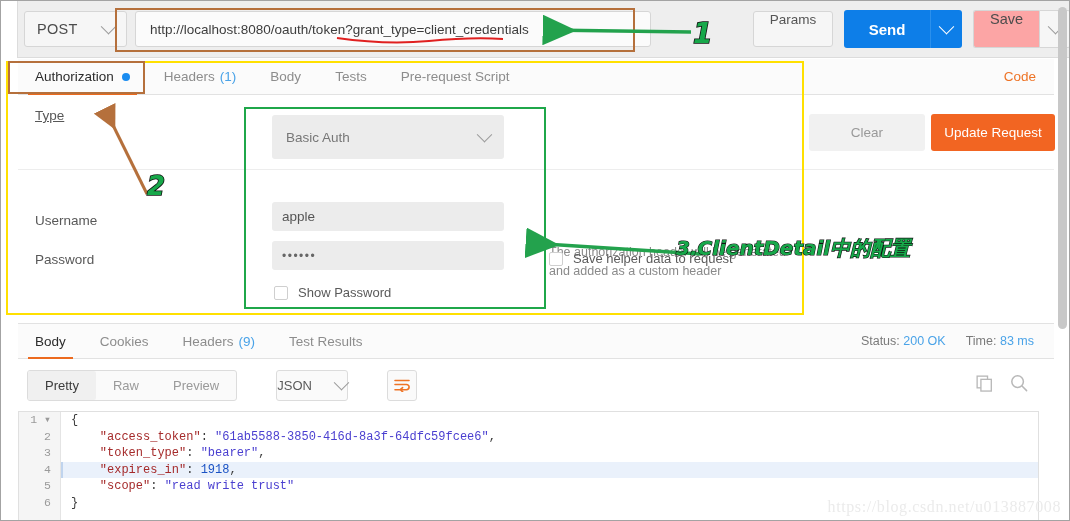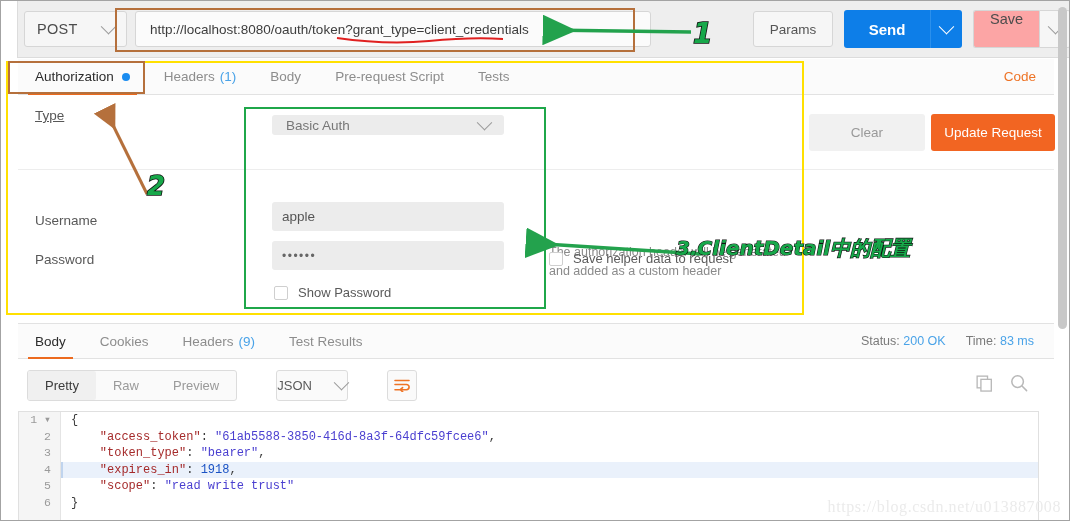--- a/index.html
+++ b/index.html
@@ -57,21 +57,21 @@
     display: flex; align-items: center;
     padding: 16px 14px;
     color: #3d3d3d; font-size: 13.5px;
   }
   .params-btn {
     margin-left: 102px;
     width: 80px; height: 36px;
     background: #f6f6f6;
     border: 1px solid #d6d6d6;
     border-radius: 3px;
-    display: flex; align-items: center; justify-content: center;
+    display: flex; align-items: flex-start; justify-content: center;
     color: #555; font-size: 13.5px;
   }
   .send-group { margin-left: 11px; display: flex; height: 38px; }
   .send-btn {
     width: 86px; background: #0d7ee8;
     color: #fff; font-size: 15px; font-weight: bold;
     display: flex; align-items: center; justify-content: center;
     border-radius: 3px 0 0 3px;
   }
   .send-caret {
@@ -342,33 +342,33 @@
       <span class="blue-dot"></span>
     </div>
     <div class="tab">
       <span>Headers</span>
       <span class="cnt">(1)</span>
     </div>
     <div class="tab">
       <span>Body</span>
     </div>
     <div class="tab">
+      <span>Tests</span>
+    </div>
+    <div class="tab">
       <span>Pre-request Script</span>
-    </div>
-    <div class="tab">
-      <span>Tests</span>
     </div>
     <div class="code-link">Code</div>
   </div>
 
   <div class="auth-panel">
     <div class="auth-type-row"></div>
 
     <div class="label" style="left:17px; top:12px;text-decoration:underline;">Type</div>
-    <div class="sel-box" style="left:254px; top:19px; width:232px; height:20px;">
+    <div class="sel-box" style="left:254px; top:19px; width:232px; height:44px;">
       <span>Basic Auth</span>
       <span class="chev"></span>
     </div>
 
     <div class="clear-btn" style="left:791px; top:18px; width:116px; height:37px;">
       <span>Clear</span>
     </div>
     <div class="update-btn" style="left:913px; top:18px; width:124px; height:37px;">
       <span>Update Request</span>
     </div>

